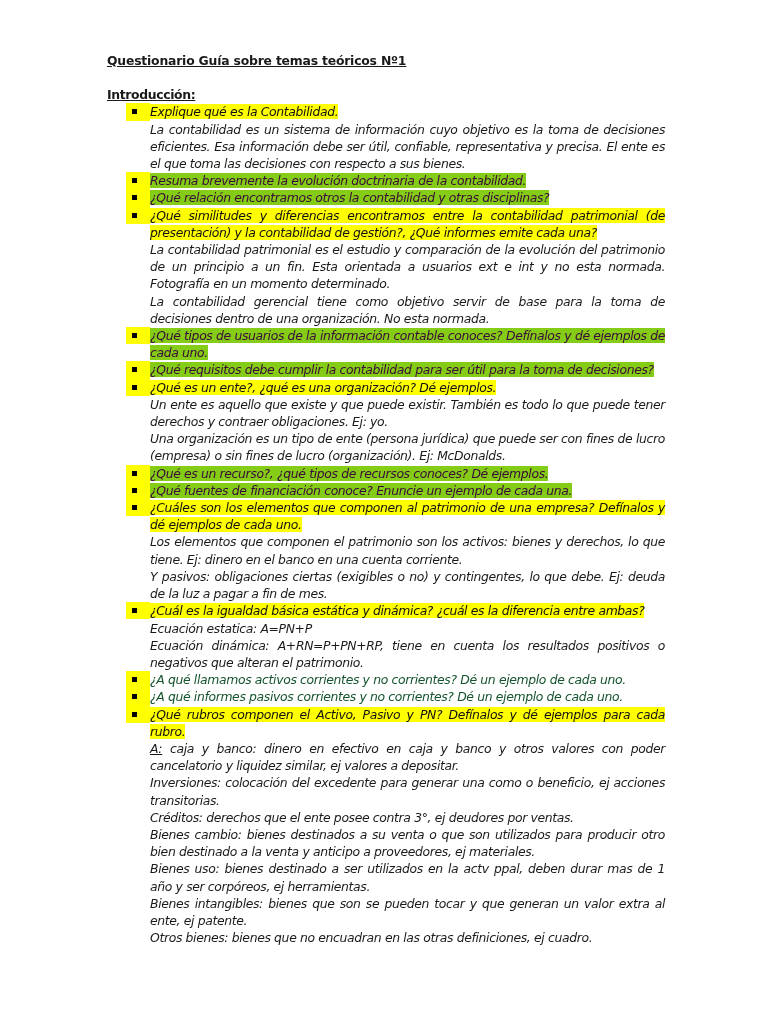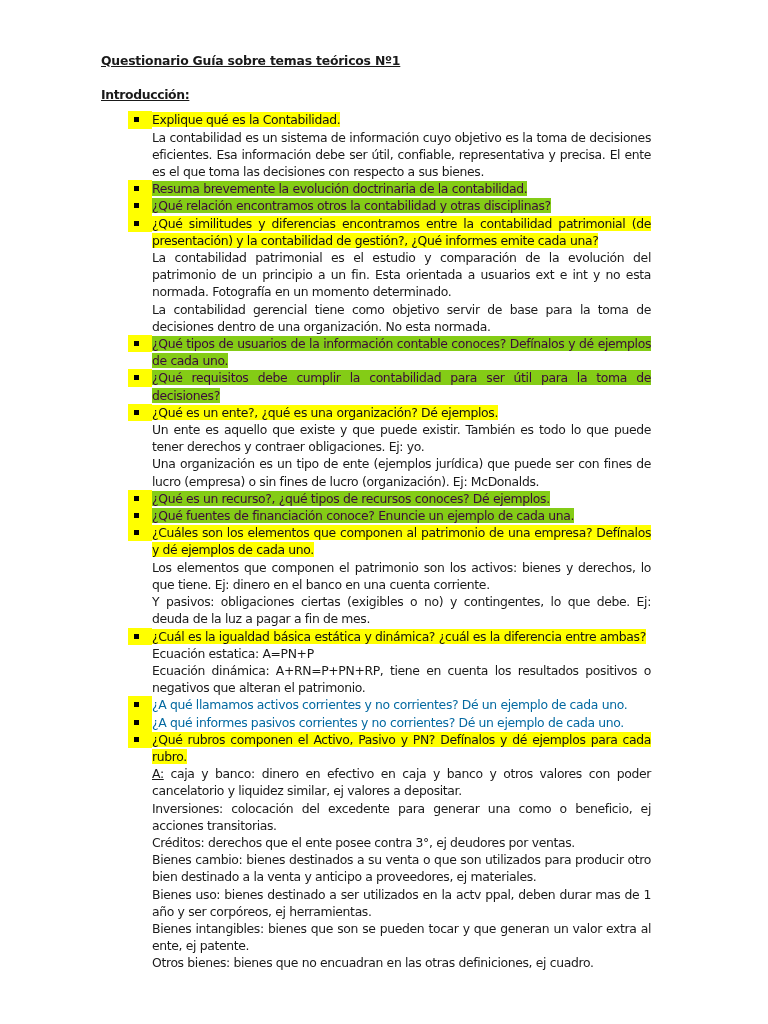--- a/index.html
+++ b/index.html
@@ -10,42 +10,43 @@
     body {
       width: 768px;
       height: 1024px;
       overflow: hidden;
       position: relative;
       font-family: "DejaVu Sans", sans-serif;
       color: #1a1a1a;
     }
     .page {
       position: absolute;
-      left: 101px;
+      left: 107px;
       top: 52px;
       width: 558px;
       font-size: 12.4px;
       line-height: 17.2px;
       letter-spacing: -0.35px;
     }
     .title {
       font-weight: bold;
       text-decoration: underline;
       margin: 0 0 17px 0;
       letter-spacing: -0.2px;
     }
     .section {
       text-decoration: underline;
       margin: 0;
       font-weight: bold;
     }
     ul.items {
       list-style: none;
-      margin: 8px;
+      margin: 0;
       padding: 0;
+      font-style: italic;
     }
     li.item {
       position: relative;
       padding-left: 43px;
     }
     .bullet {
       position: absolute;
       left: 19px;
       top: 0;
       width: 24px;
@@ -67,21 +68,21 @@
     .q span.hl-yellow {
       background: #ffff00;
       color: #111;
     }
     .q span.hl-magenta {
       background: #84cc16;
       color: #3a0a3a;
     }
     .q span.hl-none {
       background: transparent;
-      color: #0369a1;
+      color: #14532d;
     }
     .ans {
       text-align: justify;
       margin: 0;
     }
     .ans u {
       text-decoration: underline;
     }
   </style>
 </head>
@@ -123,21 +124,21 @@
 
     <li class="item">
       <span class="bullet"></span>
       <div class="q"><span class="hl-magenta">¿Qué requisitos debe cumplir la contabilidad para ser útil para la toma de decisiones?</span></div>
     </li>
 
     <li class="item">
       <span class="bullet"></span>
       <div class="q"><span class="hl-yellow">¿Qué es un ente?, ¿qué es una organización? Dé ejemplos.</span></div>
       <p class="ans">Un ente es aquello que existe y que puede existir. También es todo lo que puede tener derechos y contraer obligaciones. Ej: yo.</p>
-      <p class="ans">Una organización es un tipo de ente (ejemplos jurídica) que puede ser con fines de lucro (empresa) o sin fines de lucro (organización). Ej: McDonalds.</p>
+      <p class="ans">Una organización es un tipo de ente (persona jurídica) que puede ser con fines de lucro (empresa) o sin fines de lucro (organización). Ej: McDonalds.</p>
     </li>
 
     <li class="item">
       <span class="bullet"></span>
       <div class="q"><span class="hl-magenta">¿Qué es un recurso?, ¿qué tipos de recursos conoces? Dé ejemplos.</span></div>
     </li>
 
     <li class="item">
       <span class="bullet"></span>
       <div class="q"><span class="hl-magenta">¿Qué fuentes de financiación conoce? Enuncie un ejemplo de cada una.</span></div>

